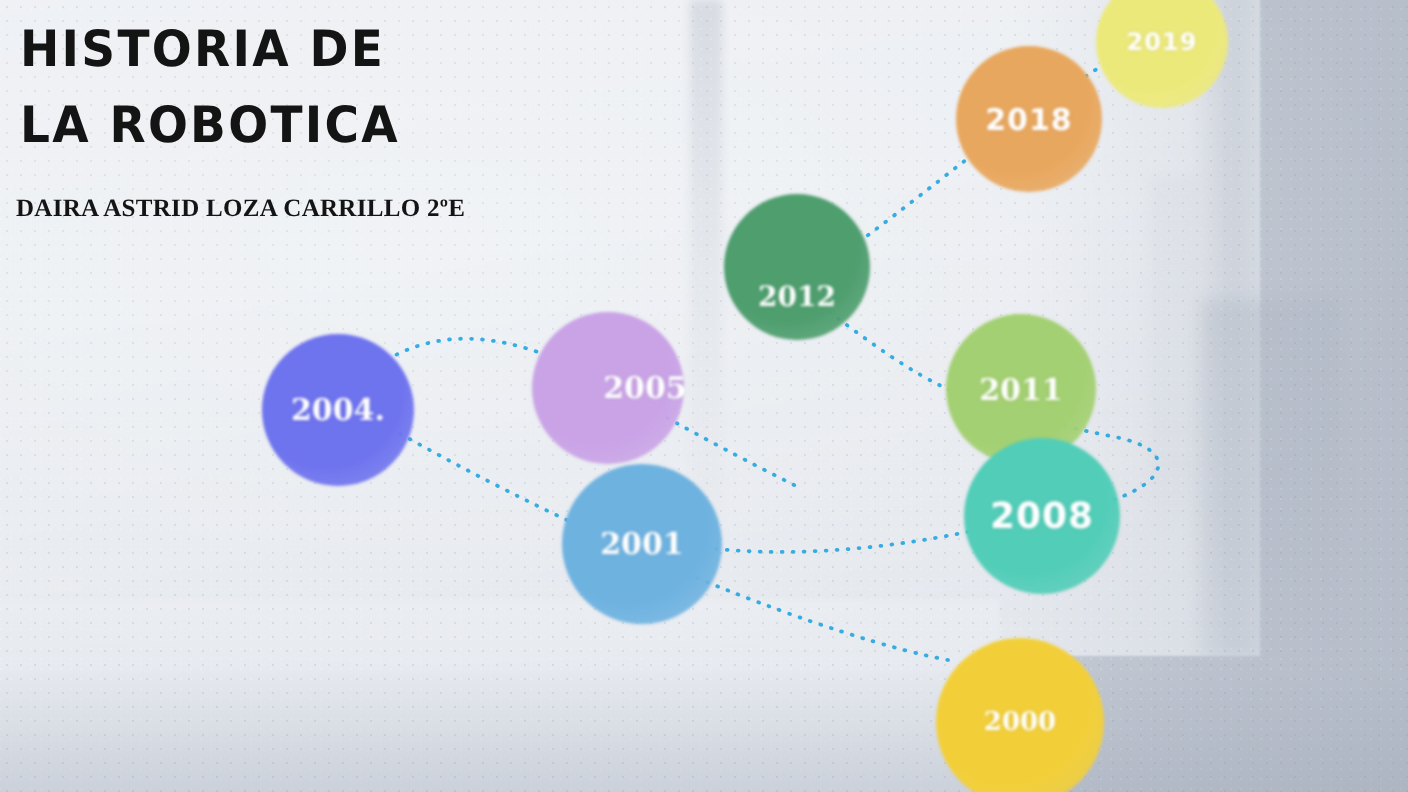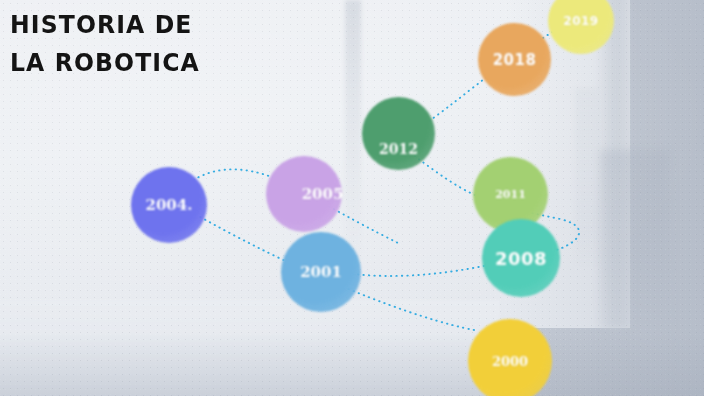--- a/index.html
+++ b/index.html
@@ -150,20 +150,21 @@
       <path d="M 480 197 C 455 188 420 160 398 143" fill="none" stroke="#2BA9E0" stroke-width="1.9" stroke-linecap="round" stroke-dasharray="0.4 5.1" opacity="0.95"></path>
       <path d="M 398 143 C 430 122 462 96 506 62" fill="none" stroke="#2BA9E0" stroke-width="1.9" stroke-linecap="round" stroke-dasharray="0.4 5.1" opacity="0.95"></path>
       <path d="M 506 62 C 530 47 548 34 572 20" fill="none" stroke="#2BA9E0" stroke-width="1.9" stroke-linecap="round" stroke-dasharray="0.4 5.1" opacity="0.95"></path>
     </svg>
 
   <div class="title">
     <div>HISTORIA DE</div>
     <div>LA ROBOTICA</div>
   </div>
 
+  <div class="subtitle">DAIRA ASTRID LOZA CARRILLO 2ºE</div>
 
   <div id="nodes">
       <div class="node serif" style="left: 131px; top: 167px; width: 76px; height: 76px; background: radial-gradient(circle at 42% 38%, rgb(110, 115, 238) 0%, rgb(110, 115, 238) 58%, rgba(110, 115, 238, 0.88) 78%, rgba(110, 115, 238, 0.333) 93%, rgba(110, 115, 238, 0) 100%);">
         <span class="lbl" style="font-size: 15px;">2004.</span>
       </div>
       <div class="node serif" style="left: 266px; top: 156px; width: 76px; height: 76px; background: radial-gradient(circle at 42% 38%, rgb(201, 163, 230) 0%, rgb(201, 163, 230) 58%, rgba(201, 163, 230, 0.88) 78%, rgba(201, 163, 230, 0.333) 93%, rgba(201, 163, 230, 0) 100%);">
         <span class="lbl" style="font-size: 15px; margin-left: 37px;">2005</span>
       </div>
       <div class="node serif" style="left: 281px; top: 232px; width: 80px; height: 80px; background: radial-gradient(circle at 42% 38%, rgb(110, 178, 224) 0%, rgb(110, 178, 224) 58%, rgba(110, 178, 224, 0.88) 78%, rgba(110, 178, 224, 0.333) 93%, rgba(110, 178, 224, 0) 100%);">
         <span class="lbl" style="font-size: 15px;">2001</span>
@@ -171,21 +172,21 @@
       <div class="node serif" style="left: 362px; top: 97px; width: 73px; height: 73px; background: radial-gradient(circle at 42% 38%, rgb(78, 158, 110) 0%, rgb(78, 158, 110) 58%, rgba(78, 158, 110, 0.88) 78%, rgba(78, 158, 110, 0.333) 93%, rgba(78, 158, 110, 0) 100%);">
         <span class="lbl" style="font-size: 14px; margin-top: 31px;">2012</span>
       </div>
       <div class="node round" style="left: 478px; top: 23px; width: 73px; height: 73px; background: radial-gradient(circle at 42% 38%, rgb(232, 167, 94) 0%, rgb(232, 167, 94) 58%, rgba(232, 167, 94, 0.88) 78%, rgba(232, 167, 94, 0.333) 93%, rgba(232, 167, 94, 0) 100%);">
         <span class="lbl" style="font-size: 15px;">2018</span>
       </div>
       <div class="node round" style="left: 548px; top: -12px; width: 66px; height: 66px; background: radial-gradient(circle at 42% 38%, rgb(236, 233, 123) 0%, rgb(236, 233, 123) 58%, rgba(236, 233, 123, 0.88) 78%, rgba(236, 233, 123, 0.333) 93%, rgba(236, 233, 123, 0) 100%);">
         <span class="lbl" style="font-size: 12px;">2019</span>
       </div>
       <div class="node serif" style="left: 473px; top: 157px; width: 75px; height: 75px; background: radial-gradient(circle at 42% 38%, rgb(163, 208, 114) 0%, rgb(163, 208, 114) 58%, rgba(163, 208, 114, 0.88) 78%, rgba(163, 208, 114, 0.333) 93%, rgba(163, 208, 114, 0) 100%);">
-        <span class="lbl" style="font-size: 11px;">2011</span>
+        <span class="lbl" style="font-size: 15px;">2011</span>
       </div>
       <div class="node round" style="left: 482px; top: 219px; width: 78px; height: 78px; background: radial-gradient(circle at 42% 38%, rgb(82, 205, 184) 0%, rgb(82, 205, 184) 58%, rgba(82, 205, 184, 0.88) 78%, rgba(82, 205, 184, 0.333) 93%, rgba(82, 205, 184, 0) 100%);">
         <span class="lbl" style="font-size: 18px;">2008</span>
       </div>
       <div class="node serif" style="left: 468px; top: 319px; width: 84px; height: 84px; background: radial-gradient(circle at 42% 38%, rgb(242, 207, 57) 0%, rgb(242, 207, 57) 58%, rgba(242, 207, 57, 0.88) 78%, rgba(242, 207, 57, 0.333) 93%, rgba(242, 207, 57, 0) 100%);">
         <span class="lbl" style="font-size: 13px;">2000</span>
       </div>
     </div>
 
 </div>

